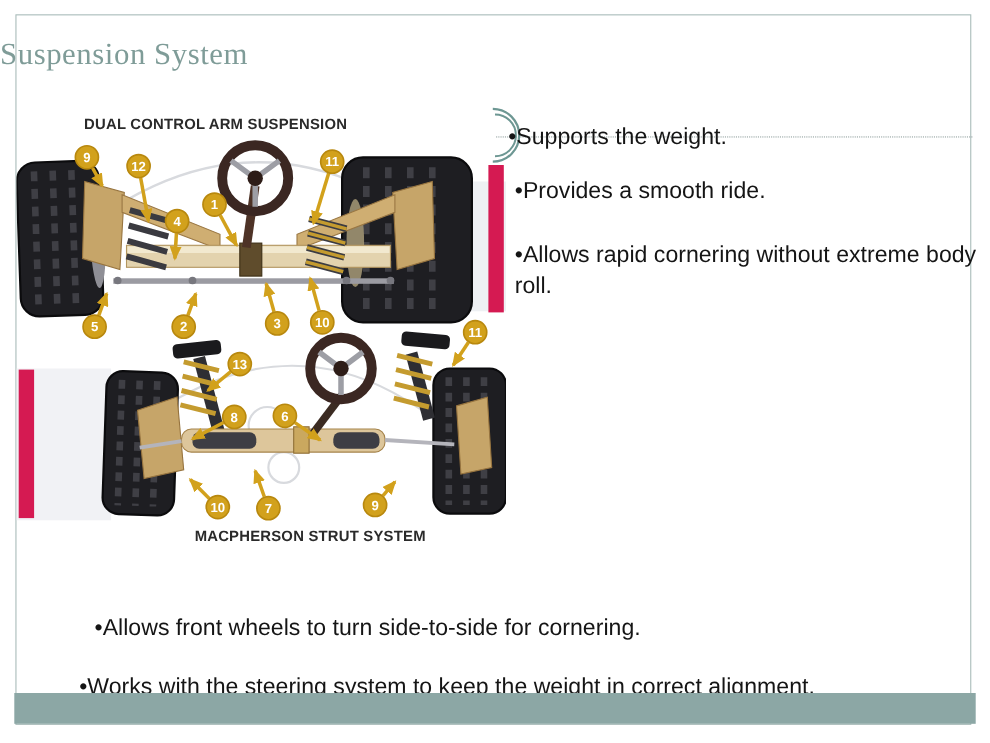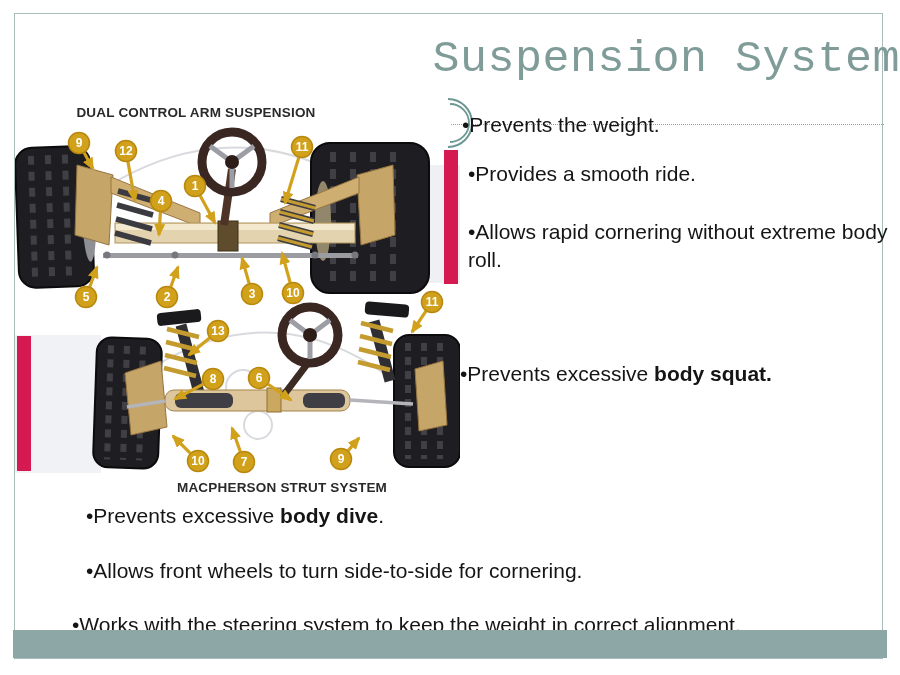--- a/index.html
+++ b/index.html
@@ -1,19 +1,19 @@
 <!DOCTYPE html>
 <html style="--accent-red: #d51a52; --footer-teal: #8ca7a5; --title-teal: #7f9c98; --callout-gold: #d2a11c; --frame-border: #a9bcba;"><head>
 <meta charset="utf-8">
 <style>
   html,body{margin:0;padding:0;width:900px;height:675px;background:#ffffff;overflow:hidden}
   .slide{position:relative;width:900px;height:675px;background:#ffffff;font-family:"Liberation Sans",sans-serif}
   .frame{position:absolute;left:14px;top:13px;width:869px;height:646px;border:1px solid var(--frame-border,#a9bcba);box-sizing:border-box}
-  .title{position:absolute;left:0;right:0;top:34px;margin:0;text-align:right;
-         font-family:Liberation Mono, monospace;font-weight:500;font-size:45px;
+  .title{position:absolute;left:0;right:0;top:34px;margin:0;text-align:left;
+         font-family:Liberation Serif, serif;font-weight:500;font-size:28px;
          color:var(--title-teal,#7f9c98);letter-spacing:0.5px}
   .dotted{position:absolute;left:451px;top:124px;width:433px;height:0;border-top:1px dotted #92a19f}
   .arc-decor{position:absolute;left:408px;top:92px;width:80px;height:64px}
   .diagram{position:absolute;left:15px;top:95px;width:445px;height:410px}
   .redbar{position:absolute;width:14px;background:var(--accent-red,#d51a52)}
   .redbar-top{left:444px;top:150px;height:134px}
   .redbar-left{left:17px;top:336px;height:135px}
   .tealbar{position:absolute;left:13px;top:630px;width:874px;height:28px;background:var(--footer-teal,#8ca7a5)}
   .bullet{position:absolute;font-size:21px;line-height:28px;color:#151515}
   .b{font-weight:700}
@@ -203,23 +203,21 @@
         <text x="229" y="371.3" class="co-num">7</text>
         <line x1="333.2" y1="355.6" x2="344" y2="343" class="co-arrow" marker-end="url(#ah)"></line>
         <circle cx="326" cy="364" r="10.5" class="co-circle"></circle>
         <text x="326" y="368.3" class="co-num">9</text>
       </g>
   </svg>
 
   <div class="redbar redbar-top"></div>
   <div class="redbar redbar-left"></div>
 
-  <div class="bullet rb0"><span>•Prevents the weight.</span></div>
+  <div class="bullet rb0"><span>•Supports the weight.</span></div>
   <div class="bullet rb1"><span>•Provides a smooth ride.</span></div>
   <div class="bullet rb2"><span>•Allows rapid cornering without extreme body roll.</span></div>
-  <div class="bullet rb4"><span>•Prevents excessive </span><span class="b">body squat.</span></div>
-
-  <div class="bullet bb0"><span>•Prevents excessive </span><span class="b">body dive</span><span>.</span></div>
+
   <div class="bullet bb1"><span>•Allows front wheels to turn side-to-side for cornering.</span></div>
   <div class="bullet bb2"><span>•Works with the steering system to keep the weight in correct alignment.</span></div>
 
   <div class="tealbar"></div>
 </div>
 
 </body></html>

